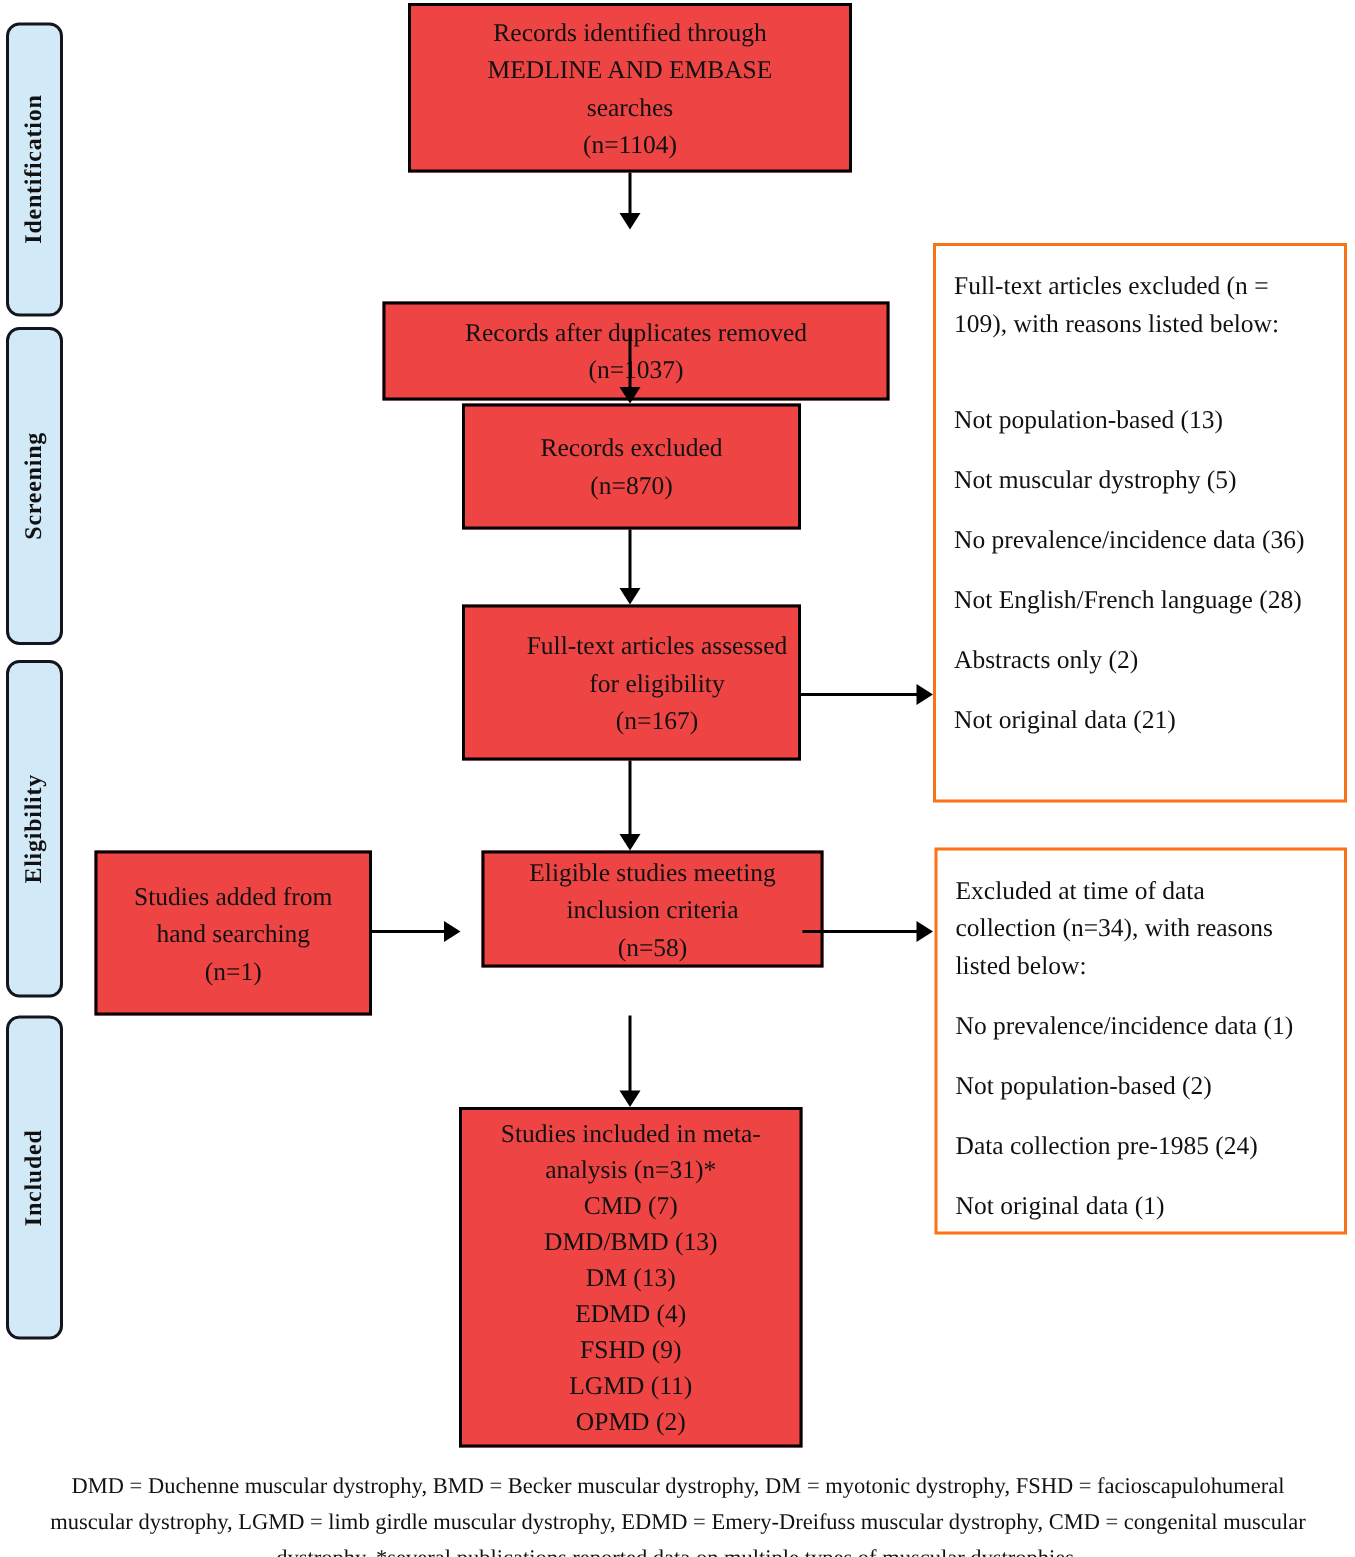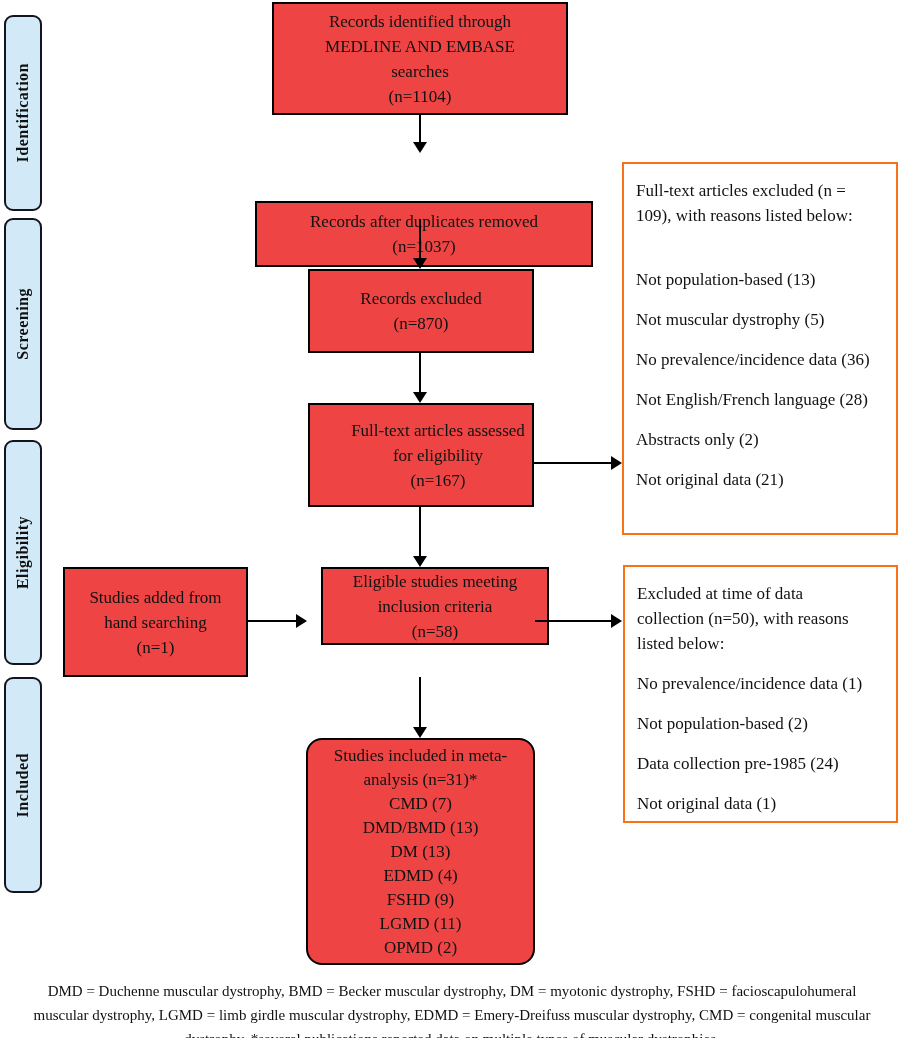--- a/index.html
+++ b/index.html
@@ -44,21 +44,21 @@
     font-size:17px;line-height:25px;
     white-space:pre-line;
     padding:4px 6px;
   }
   #box-identified{left:272px;top:2px;width:296px;height:113px;}
   #box-dedup{left:255px;top:153px;width:338px;height:66px;margin-top:48px;}
   #box-excluded{left:308px;top:269px;width:226px;height:84px;}
   #box-fulltext{left:308px;top:403px;width:226px;height:104px;padding-left:40px;}
   #box-hand-search{left:63px;top:567px;width:185px;height:110px;}
   #box-eligible{left:307px;top:567px;width:228px;height:78px;margin-left:14px;}
-  #box-meta{left:306px;top:738px;width:229px;height:227px;line-height:24px;padding:4px 2px;border-radius:16px;}
+  #box-meta{left:306px;top:738px;width:229px;height:227px;line-height:24px;padding:4px 2px;}
 
   
   .rbox{
     position:absolute;
     border:2px solid #f97316;
     box-sizing:border-box;
     background:#fff;
     font-size:17px;line-height:25px;
     padding:14px 12px;
     display:flex;flex-direction:column;row-gap:15px;
@@ -153,21 +153,21 @@
         <div class="reason">Not muscular dystrophy (5)</div>
         <div class="reason">No prevalence/incidence data (36)</div>
         <div class="reason">Not English/French language (28)</div>
         <div class="reason">Abstracts only (2)</div>
         <div class="reason">Not original data (21)</div>
       </div>
   </div>
 
   <div class="rbox" id="box-data-collection-excluded">
     <div class="rhead">Excluded at time of data
-collection (n=50), with reasons
+collection (n=34), with reasons
 listed below:</div>
     <div style="display:flex;flex-direction:column;row-gap:15px;">
 
     <div class="reason">No prevalence/incidence data (1)</div>
         <div class="reason">Not population-based (2)</div>
         <div class="reason">Data collection pre-1985 (24)</div>
         <div class="reason">Not original data (1)</div>
       </div>
   </div>
 

